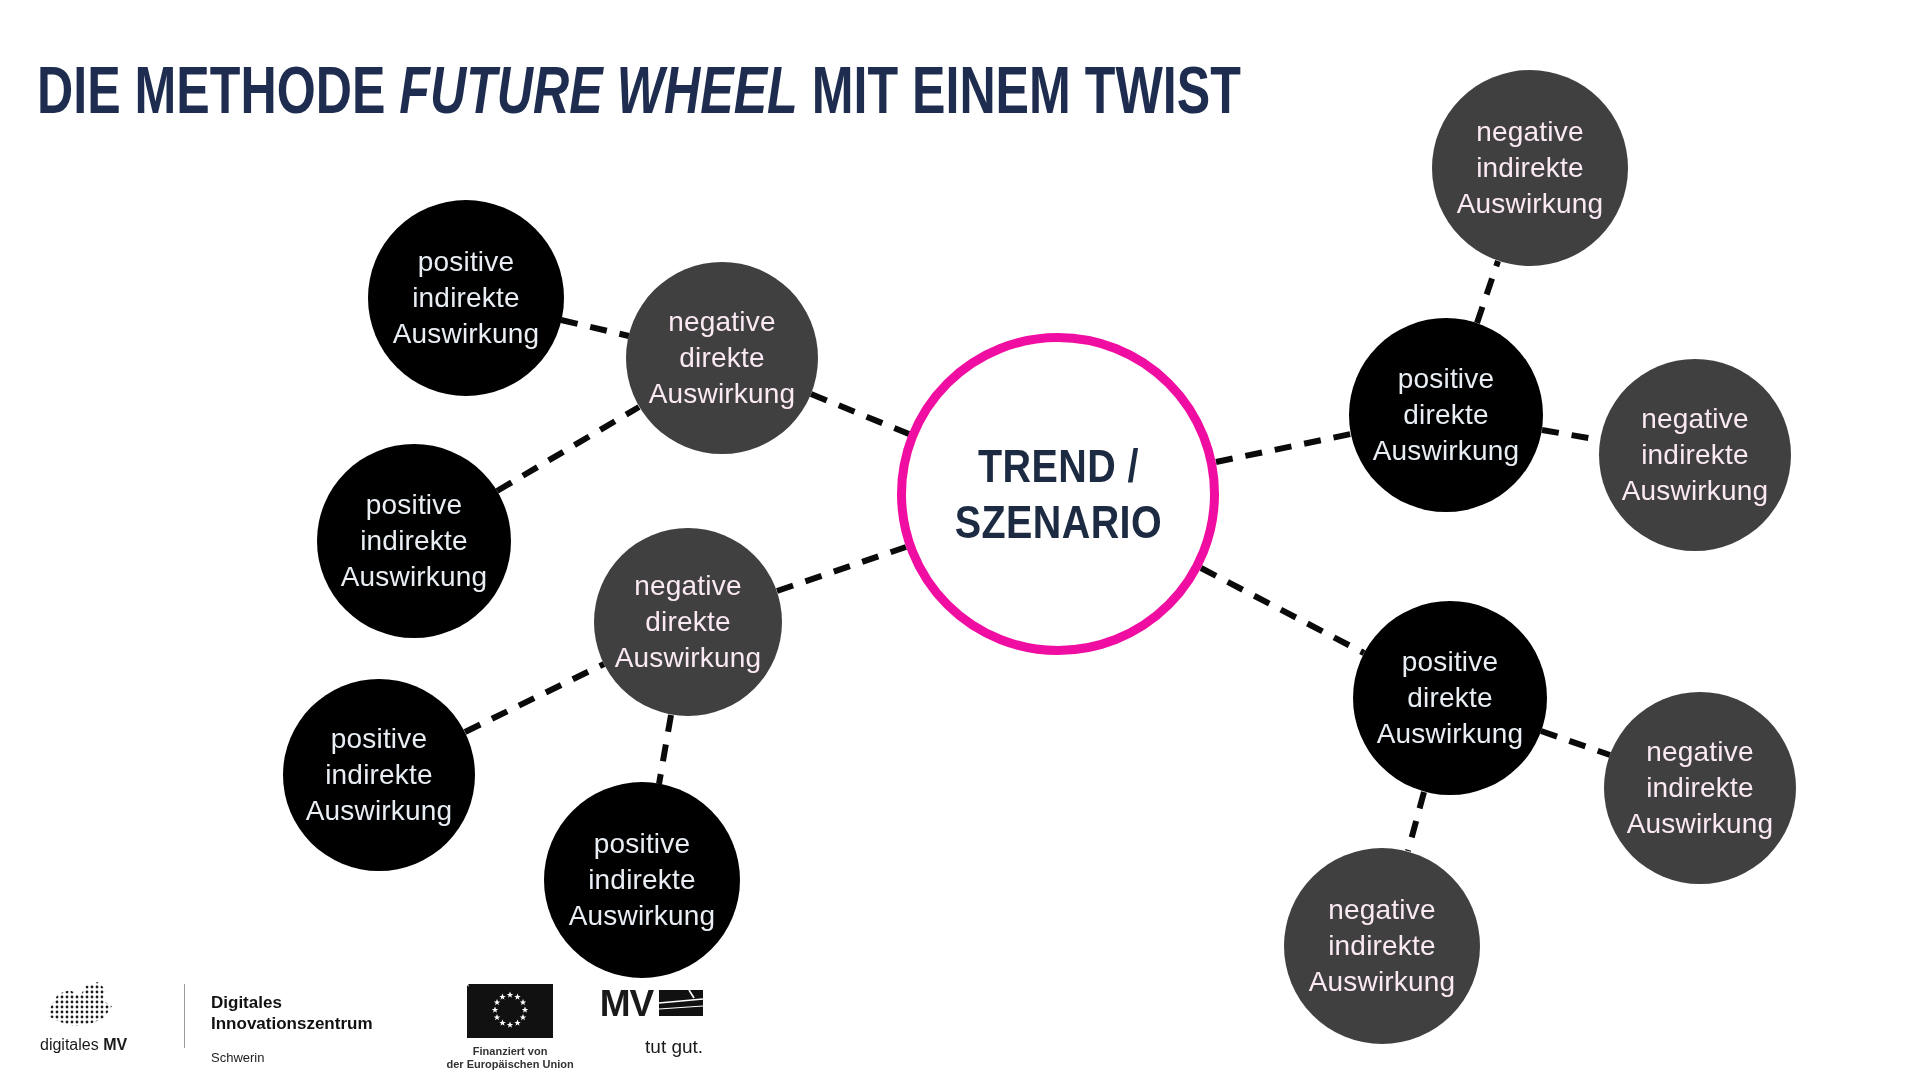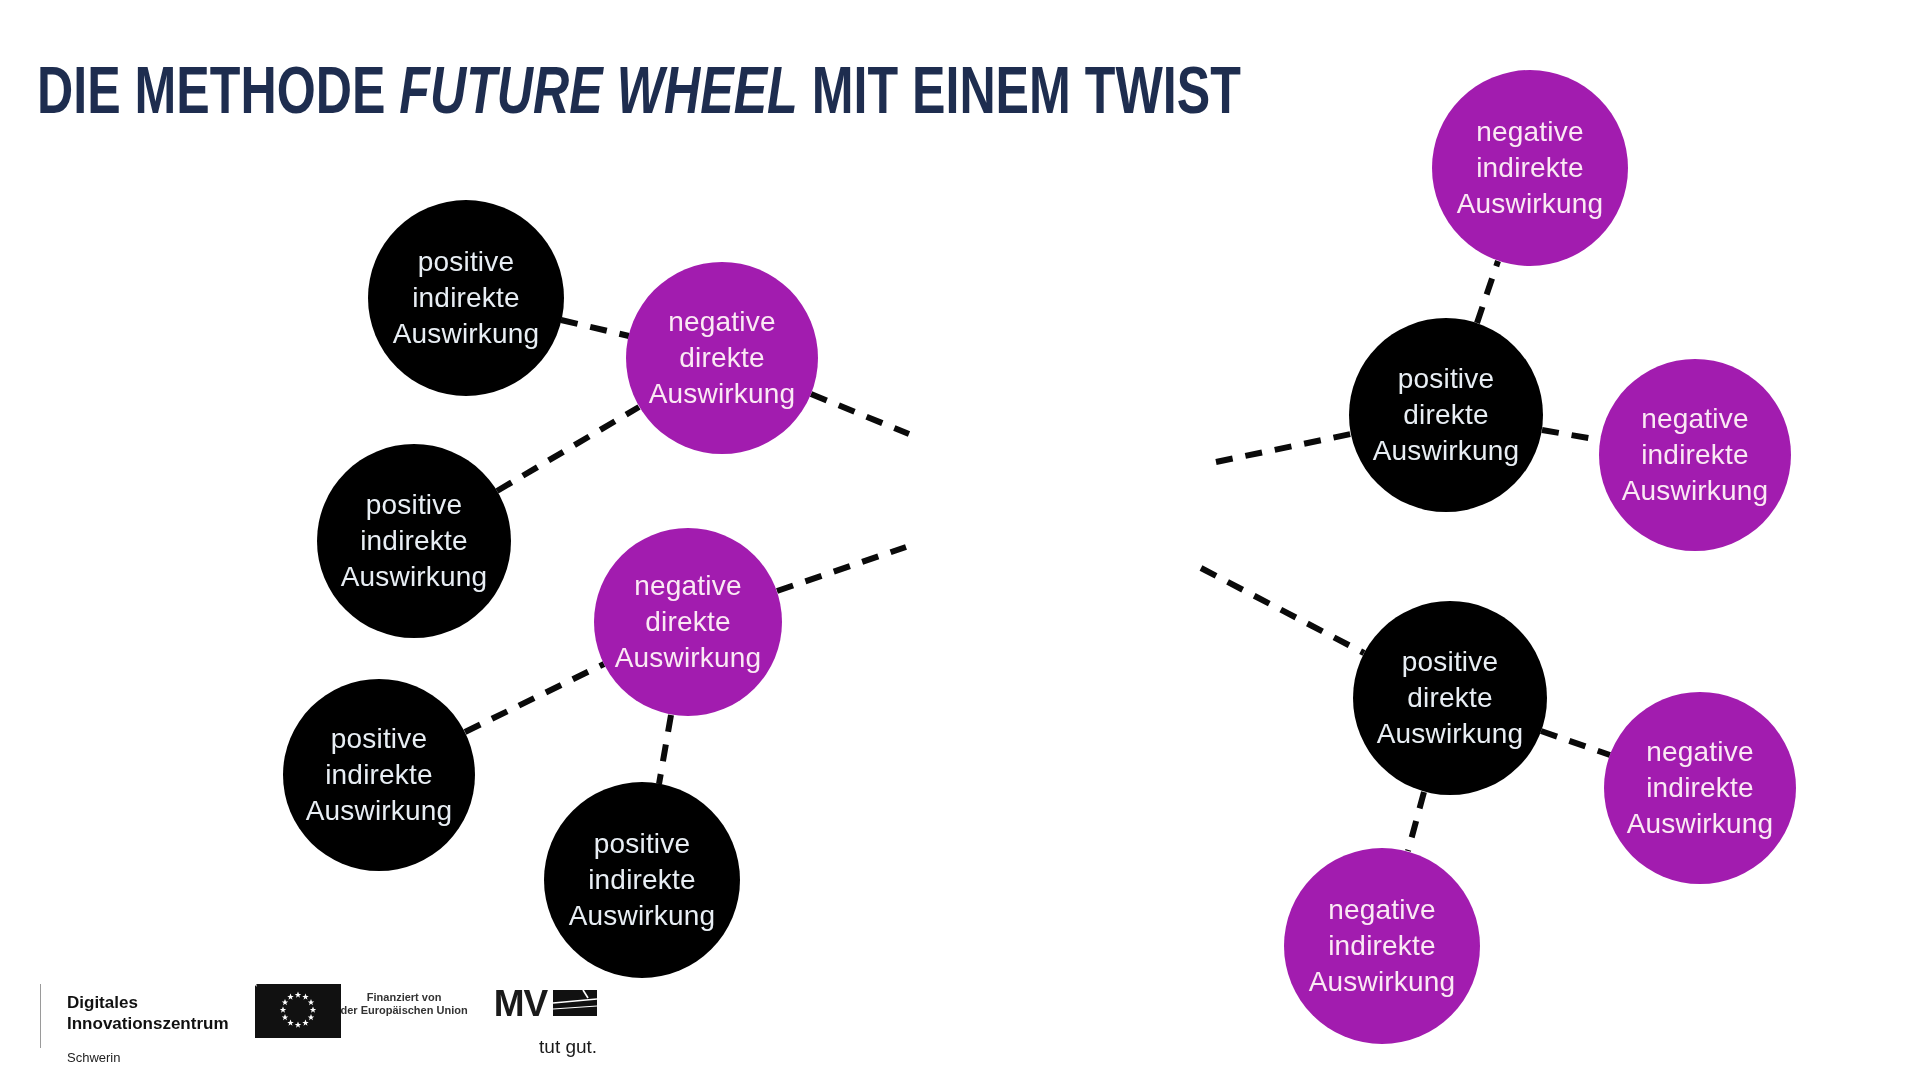--- a/index.html
+++ b/index.html
@@ -22,42 +22,42 @@
   svg.links line{stroke:#0a0a0a;stroke-width:6;stroke-dasharray:17 13;stroke-linecap:butt;}
 
   
   .node{
     position:absolute;border-radius:50%;
     display:flex;flex-direction:column;align-items:center;justify-content:center;
     text-align:center;
   }
   .node span{display:block;font-size:28px;line-height:36px;font-weight:400;letter-spacing:.2px;}
   .node.dark{background:#000000;color:#e8eef4;}
-  .node.pink{background:#a21caf;color:#fbe9f4;}
+  .node.pink{background:#404040;color:#fbe9f4;}
 
   .center-node{
     position:absolute;border-radius:50%;box-sizing:border-box;
     background:#ffffff;border:9px solid #f00da2;
     display:flex;align-items:center;justify-content:center;text-align:center;
   }
   .center-node .label{
     font-weight:bold;color:#1c2a42;font-size:47px;line-height:56px;
     transform:scaleX(0.84);letter-spacing:.5px;
   }
 
   
   .footer{position:absolute;left:40px;top:980px;display:flex;gap:26px;align-items:flex-start;color:#1a1a1a;}
   .logo-dmv{display:flex;flex-direction:column;align-items:flex-start;width:118px;}
   .logo-dmv .wordmark{font-size:16px;margin-top:4px;color:#1a1a1a;}
   .logo-dmv .wordmark b{font-weight:bold;}
   .v-divider{width:1px;height:64px;background:#9a9a9a;margin-top:4px;}
   .logo-diz{margin-top:12px;}
   .logo-diz .name{font-size:17px;line-height:21px;font-weight:bold;color:#111;}
   .logo-diz .city{font-size:13px;margin-top:16px;color:#222;}
-  .logo-eu{display:flex;flex-direction:row;margin-top:4px;}
+  .logo-eu{display:flex;flex-direction:column;align-items:center;margin-top:4px;margin-left:48px;}
   .logo-eu .caption{font-size:11px;line-height:13px;font-weight:bold;color:#333;margin-top:7px;text-align:center;}
   .logo-mv{display:flex;flex-direction:column;align-items:flex-end;margin-top:8px;}
   .logo-mv .mvrow{display:flex;align-items:flex-start;gap:6px;}
   .logo-mv .mvtext{font-size:37px;font-weight:bold;letter-spacing:-1px;line-height:32px;color:#1a1a1a;}
   .logo-mv .claim{font-size:19px;margin-top:16px;color:#1a1a1a;}
 </style>
 </head>
 <body>
 
 <div class="stage">
@@ -74,20 +74,26 @@
     <line x1="777" y1="591" x2="906" y2="547"></line>
     <line x1="671" y1="715" x2="659" y2="784"></line>
     <line x1="1216" y1="462" x2="1351" y2="434"></line>
     <line x1="1477" y1="323" x2="1498" y2="261"></line>
     <line x1="1542" y1="430" x2="1600" y2="440"></line>
     <line x1="1201" y1="568" x2="1364" y2="653"></line>
     <line x1="1541" y1="731" x2="1610" y2="755"></line>
     <line x1="1424" y1="792" x2="1408" y2="851"></line>
   </svg>
 
+  <div class="center-node" style="left:897px;top:333px;width:322px;height:322px;">
+    <div class="label">
+      <div>TREND /</div>
+      <div>SZENARIO</div>
+    </div>
+  </div>
 
   <div class="node dark" style="left:368px;top:200px;width:196px;height:196px;">
     <span>positive</span>
     <span>indirekte</span>
     <span>Auswirkung</span>
   </div>
   <div class="node pink" style="left:626px;top:262px;width:192px;height:192px;">
     <span>negative</span>
     <span>direkte</span>
     <span>Auswirkung</span>
@@ -139,20 +145,31 @@
     <span>Auswirkung</span>
   </div>
   <div class="node pink" style="left:1284px;top:848px;width:196px;height:196px;">
     <span>negative</span>
     <span>indirekte</span>
     <span>Auswirkung</span>
   </div>
 
   <div class="footer">
 
+    <div class="logo-dmv">
+      <svg width="78" height="52" viewBox="0 0 78 52">
+        <defs>
+          <pattern id="dots" width="5" height="5" patternUnits="userSpaceOnUse">
+            <circle cx="2" cy="2" r="1.4" fill="#1a1a1a"></circle>
+          </pattern>
+        </defs>
+        <polygon points="10,28 18,14 30,10 40,16 46,6 58,2 66,10 62,20 72,26 64,38 50,44 34,46 20,42 8,36" fill="url(#dots)"></polygon>
+      </svg>
+      <div class="wordmark"><span>digitales </span><b>MV</b></div>
+    </div>
 
     <div class="v-divider"></div>
 
     <div class="logo-diz">
       <div class="name">
         <div>Digitales</div>
         <div>Innovationszentrum</div>
       </div>
       <div class="city">Schwerin</div>
     </div>

